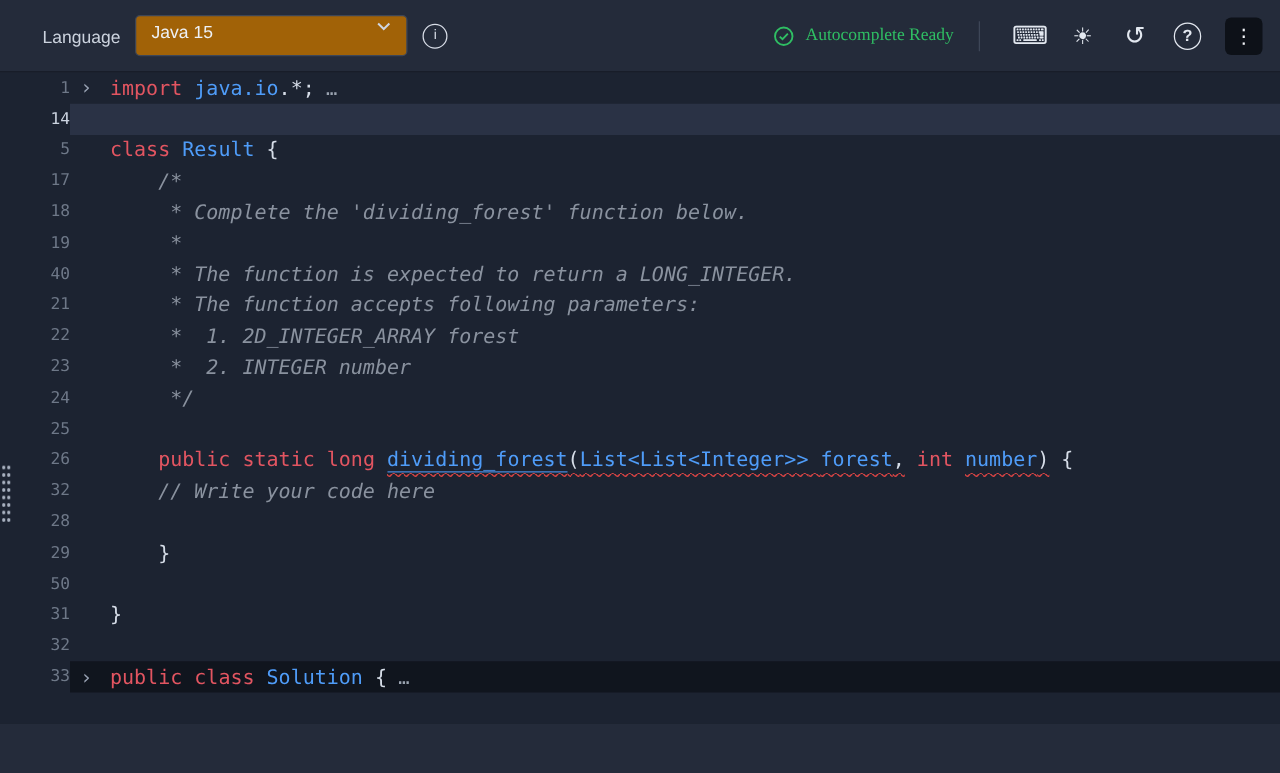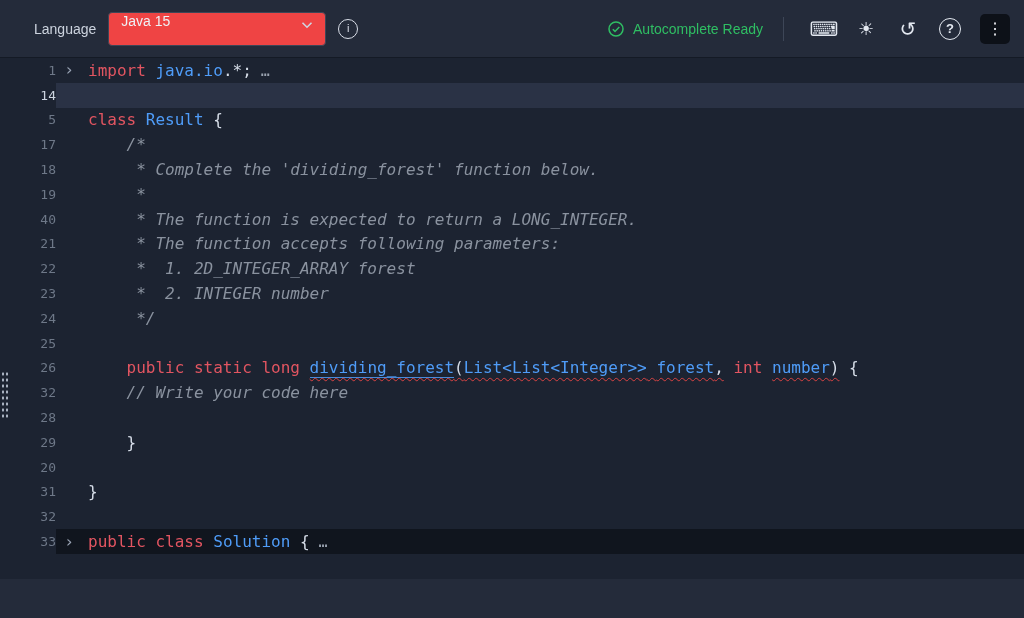--- a/index.html
+++ b/index.html
@@ -15,33 +15,33 @@
   .topbar {
     height:58px; width:100%;
     background:#242b3a;
     border-bottom:1px solid #141a25;
     display:flex; align-items:center;
     padding:0 14px 0 0;
   }
   .lang-label { color:#ccd3de; font-size:14px; margin:0 12px 0 34px; }
   .dropdown {
     width:218px; height:33px;
-    background:#ef4444; border:1px solid #3d4657; border-radius:4px;
-    display:flex; align-items:flex-end; justify-content:space-between;
-    padding:16px 12px; cursor:pointer;
+    background:#a16207; border:1px solid #3d4657; border-radius:4px;
+    display:flex; align-items:flex-start; justify-content:space-between;
+    padding:4px 12px; cursor:pointer;
   }
   .dropdown-value { color:#eef1f6; font-size:14px; }
   .chev-svg { stroke:#cfd6e2; }
   .circle-icon {
     width:20px; height:20px; border:1.5px solid #d9dee8; border-radius:50%;
     color:#d9dee8; display:flex; align-items:center; justify-content:center;
     font-size:11px; line-height:1;
   }
   .info-wrap { margin-left:18px; }
-  .status { margin-left:auto; display:flex; align-items:center; gap:8px; }
+  .status { margin-left:auto; display:flex; align-items:center; gap:8px;font-family:Liberation Serif, serif; }
   .status-label { color:#2fbe63; font-size:14px; }
   .tb-divider { width:1px; height:24px; background:#3d4657; margin:0 16px 0 20px; }
   .icon-btn {
     width:36px; height:36px; display:flex; align-items:center; justify-content:center;
     color:#e3e8f0; cursor:pointer; margin-left:6px;
   }
   .glyph-20 { font-size:20px; line-height:1; }
   .glyph-18 { font-size:18px; line-height:1; }
   .help-circle {
     width:22px; height:22px; border:1.7px solid #e3e8f0; border-radius:50%;
@@ -261,21 +261,21 @@
         </div>
       </div>
       <div class="code-line">
         <span class="line-num">29</span>
         <div class="line-body">
           <span class="fold"></span>
           <span class="code-text"><span class="tok-p">    }</span></span>
         </div>
       </div>
       <div class="code-line">
-        <span class="line-num">20</span>
+        <span class="line-num">50</span>
         <div class="line-body">
           <span class="fold"></span>
           <span class="code-text"></span>
         </div>
       </div>
       <div class="code-line">
         <span class="line-num">31</span>
         <div class="line-body">
           <span class="fold"></span>
           <span class="code-text"><span class="tok-p">}</span></span>

